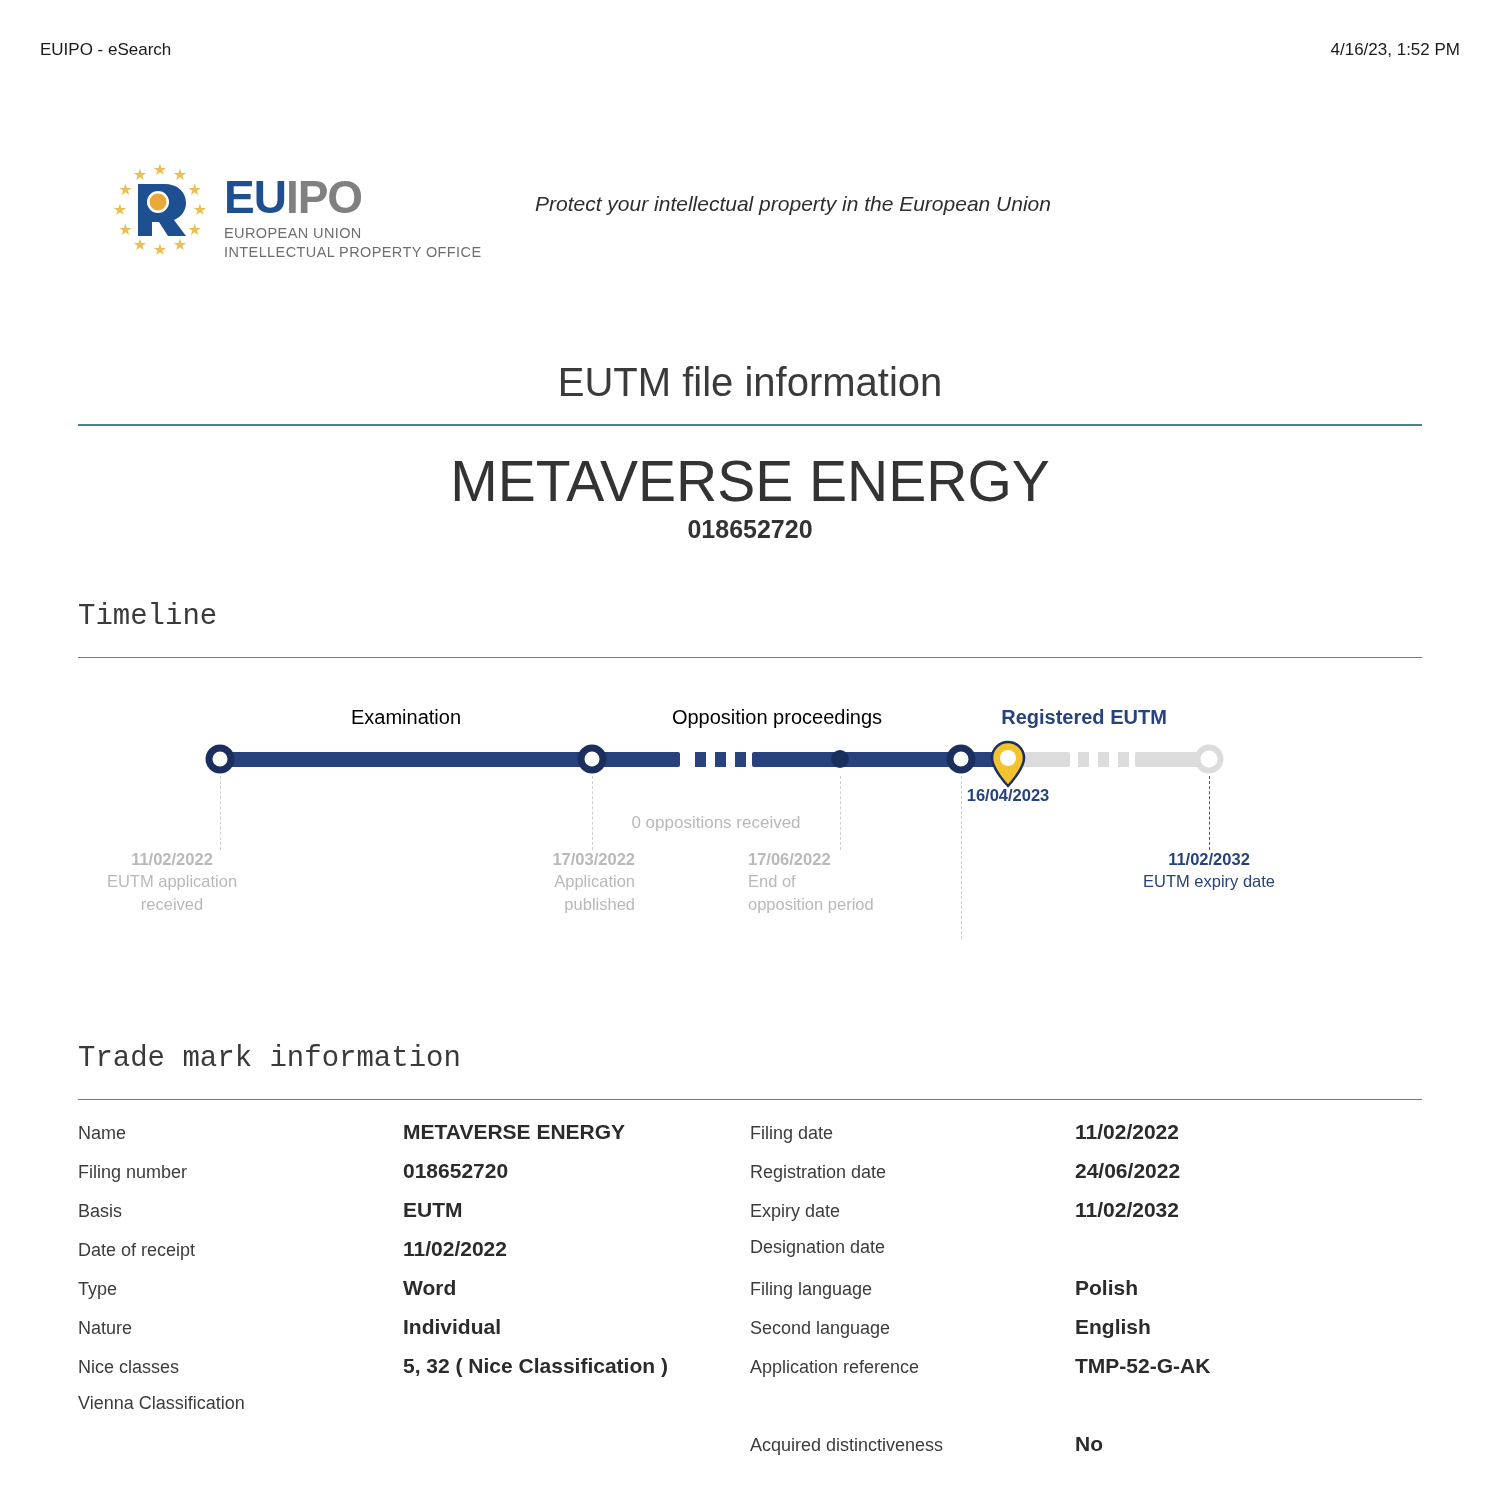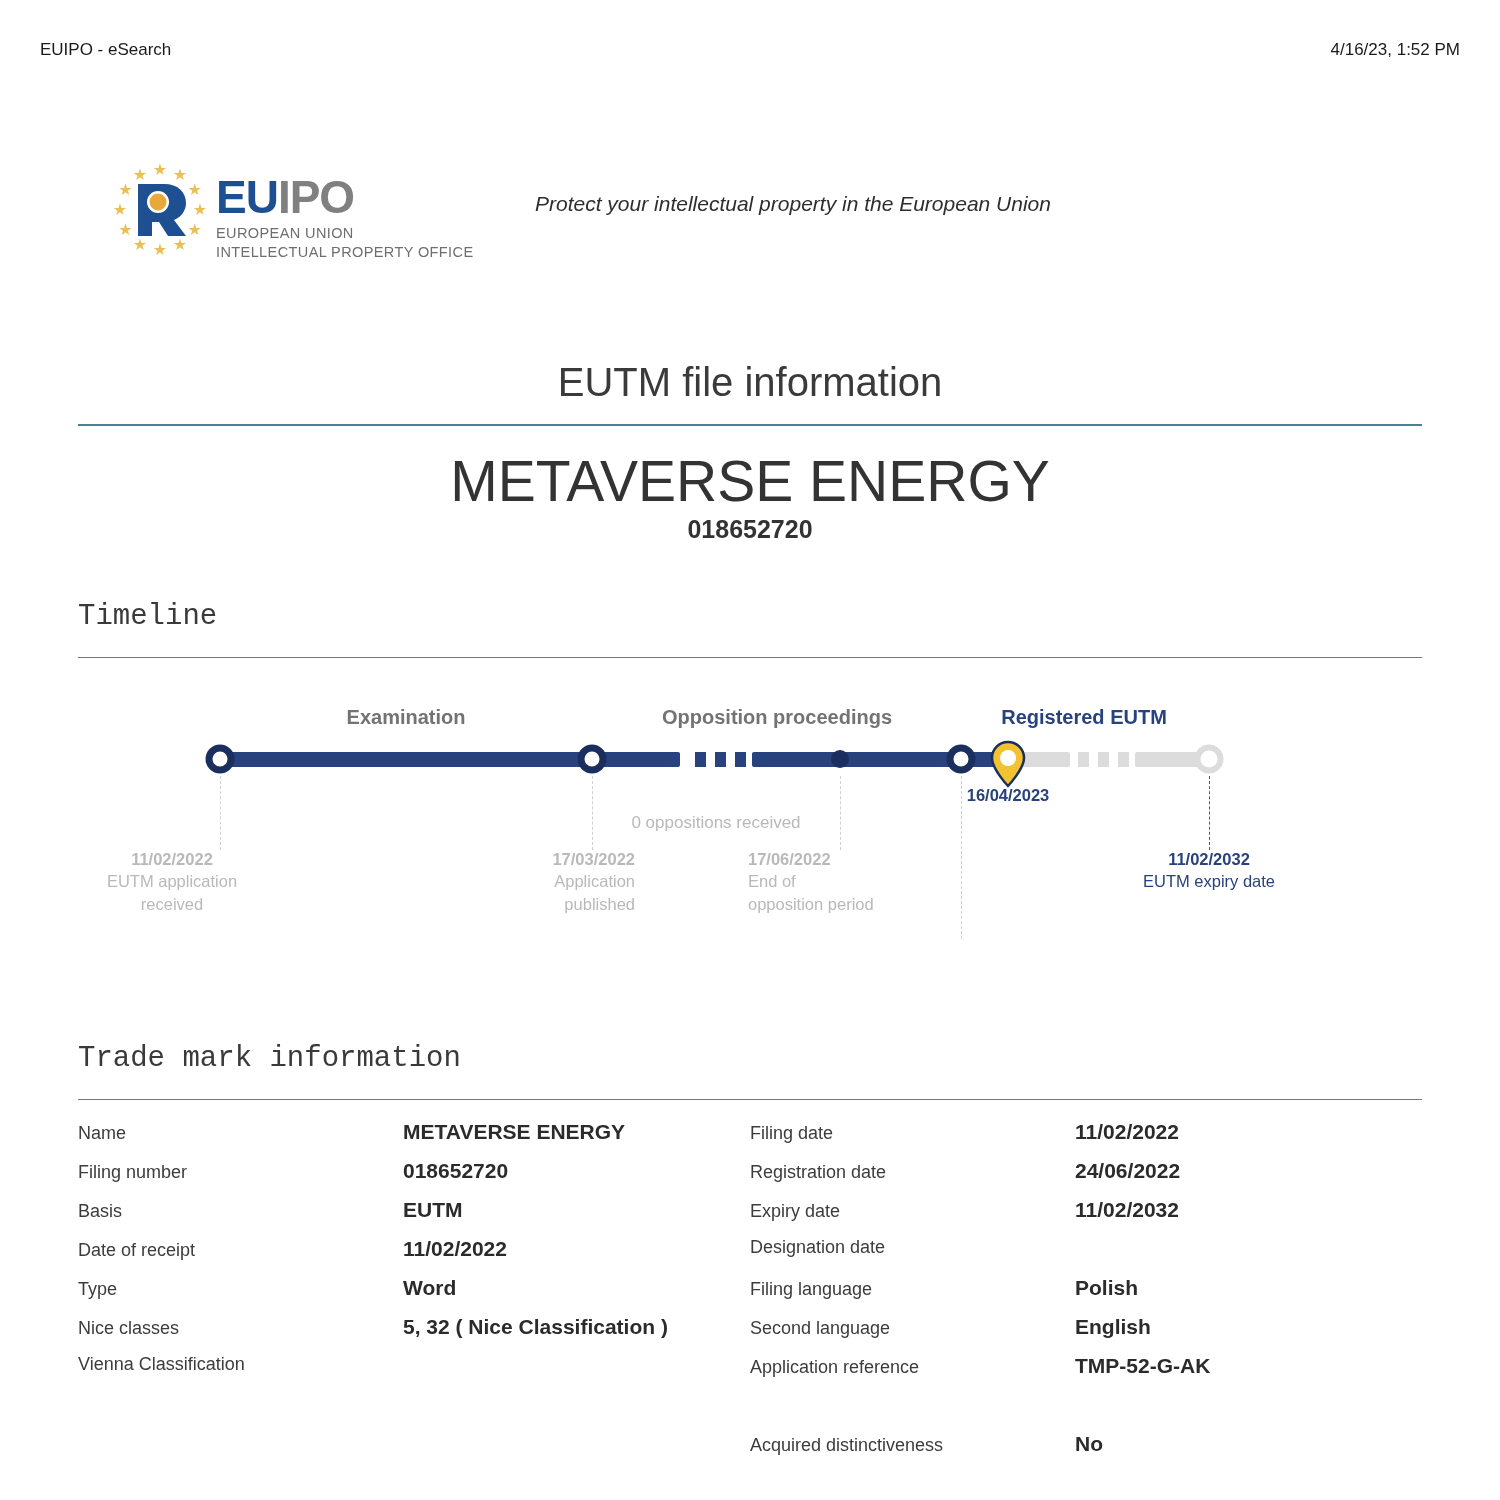--- a/index.html
+++ b/index.html
@@ -48,21 +48,21 @@
     font-size: 16px;
     line-height: 16px;
     text-align: center;
   }
   .r-mark {
     position: absolute;
     left: 26px; top: 24px;
     width: 54px; height: 56px;
   }
   .logo-text {
-    margin-left: 4px;
+    margin-left: 12px;
     padding-top: 18px;
   }
   .logo-word {
     font-size: 46px;
     font-weight: bold;
     letter-spacing: -1px;
     line-height: 0.95;
   }
   .logo-word .eu { color: #1d4f91; }
   .logo-word .ipo { color: #808080; }
@@ -170,21 +170,21 @@
     width: 36px; height: 48px;
   }
   .tl-phase {
     position: absolute;
     top: 16px;
     font-size: 20px;
     font-weight: bold;
     transform: translateX(-50%);
     white-space: nowrap;
   }
-  .tl-phase.muted { color: #737373; font-weight: bold; }
+  .tl-phase.muted { color: #000000; font-weight: normal; }
   .tl-phase.active { color: #27427c; }
 
   .tl-leader {
     position: absolute;
     border-left: 1px dashed #cfcfcf;
   }
   .tl-leader.active { border-left: 1px dashed #555; }
 
   .tl-label {
     position: absolute;
@@ -375,20 +375,24 @@
       </div>
       <div class="info-row">
         <div class="info-label">Date of receipt</div>
         <div class="info-value">11/02/2022</div>
       </div>
       <div class="info-row">
         <div class="info-label">Type</div>
         <div class="info-value">Word</div>
       </div>
       <div class="info-row">
+        <div class="info-label">Nature</div>
+        <div class="info-value">Individual</div>
+      </div>
+      <div class="info-row">
         <div class="info-label">Nice classes</div>
         <div class="info-value">5, 32 ( Nice Classification )</div>
       </div>
       <div class="info-row">
         <div class="info-label">Vienna Classification</div>
         <div class="info-value"></div>
       </div>
     </div>
   <div class="info-col" id="info-right">
       <div class="info-row">

